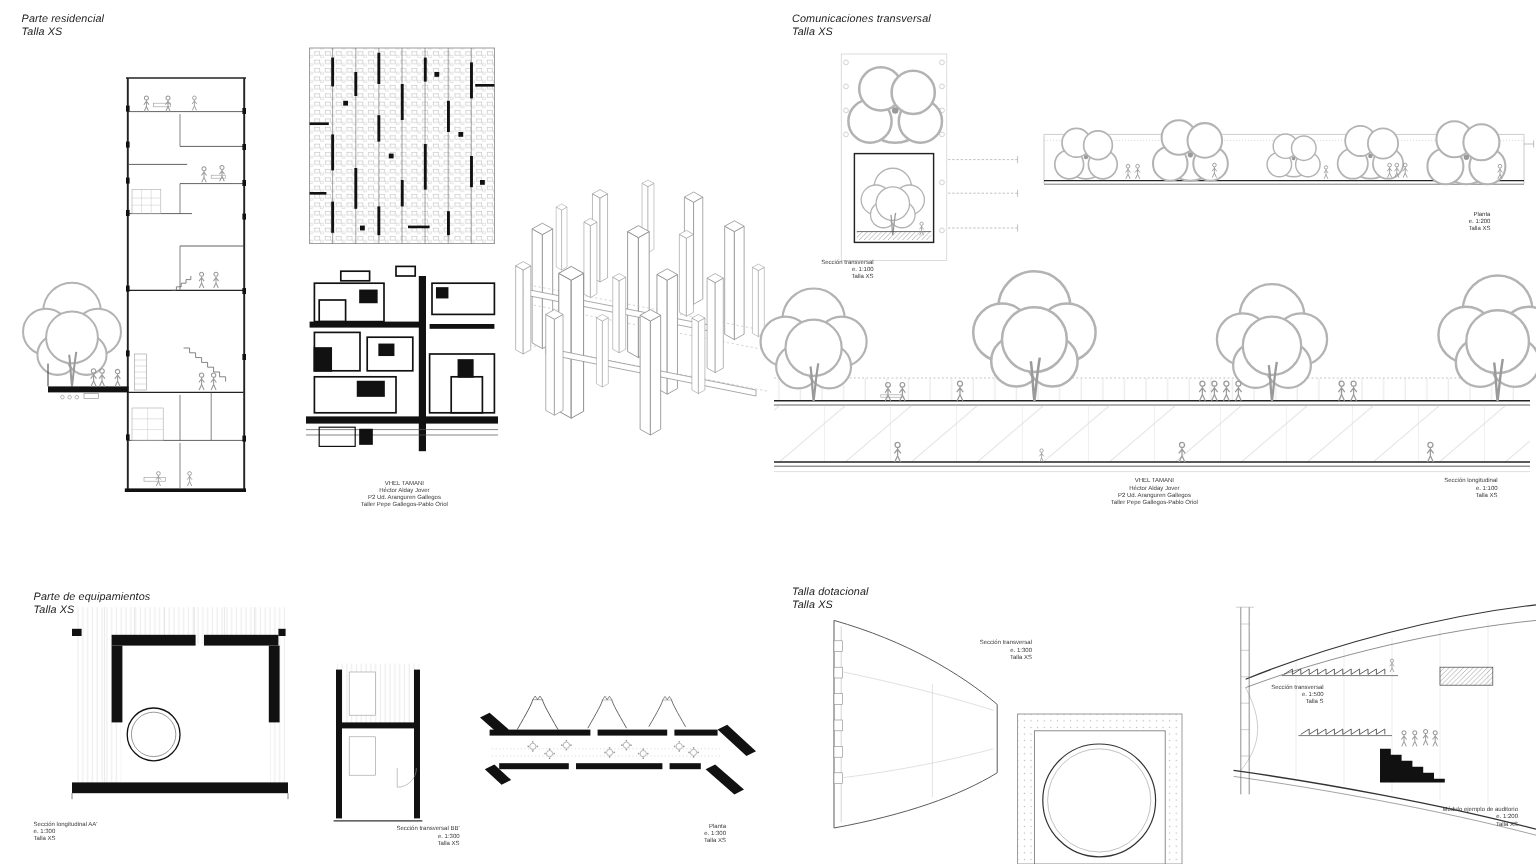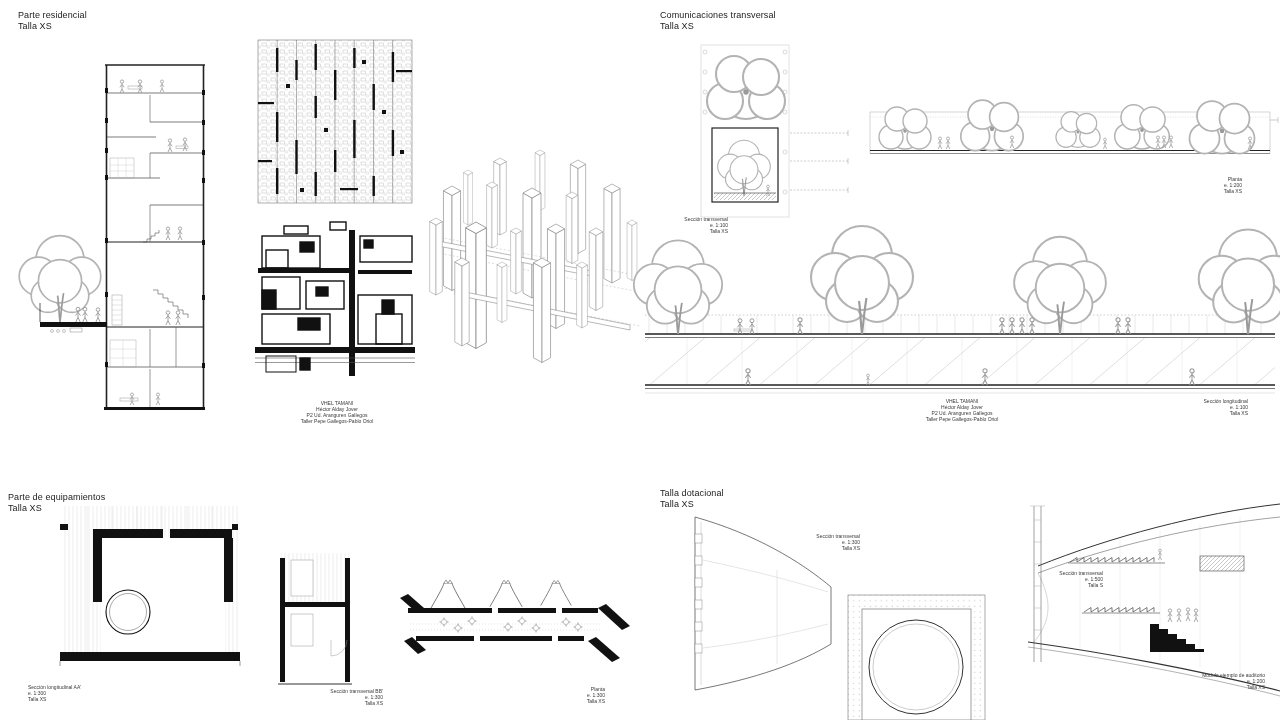--- a/index.html
+++ b/index.html
@@ -1,19 +1,19 @@
 <!DOCTYPE html>
 <html><head>
 <meta charset="utf-8">
 <style>
   html,body{margin:0;padding:0;background:#ffffff;}
   body{width:1280px;height:720px;position:relative;overflow:hidden;
        font-family:"Liberation Sans", sans-serif;color:#222;}
   .sheet{position:absolute;left:0;top:0;}
-  .title{position:absolute;font-size:9px;line-height:11px;color:#222;letter-spacing:.1px;}
+  .title{position:absolute;font-size:9px;line-height:11px;color:#222;letter-spacing:.1px;font-style:italic;}
   .cap{position:absolute;font-size:5px;line-height:6px;color:#3a3a3a;}
   .cap.right{text-align:right;}
   .cap.left{text-align:left;}
   .cap span{display:block;}
   .credits{position:absolute;font-size:5px;line-height:6px;color:#3a3a3a;text-align:center;}
   .credits span{display:block;}
 </style>
 </head>
 <body>
 
@@ -399,21 +399,21 @@
 <div class="title" style="left:18px;top:10px">
   <div>Parte residencial</div>
   <div>Talla XS</div>
 </div>
 
 <div class="title" style="left:660px;top:10px">
   <div>Comunicaciones transversal</div>
   <div>Talla XS</div>
 </div>
 
-<div class="title" style="left:8px;top:492px">
+<div class="title" style="left:28px;top:492px">
   <div>Parte de equipamientos</div>
   <div>Talla XS</div>
 </div>
 
 <div class="title" style="left:660px;top:488px">
   <div>Talla dotacional</div>
   <div>Talla XS</div>
 </div>
 
 <div class="credits" style="left:277px;top:400px;width:120px">

